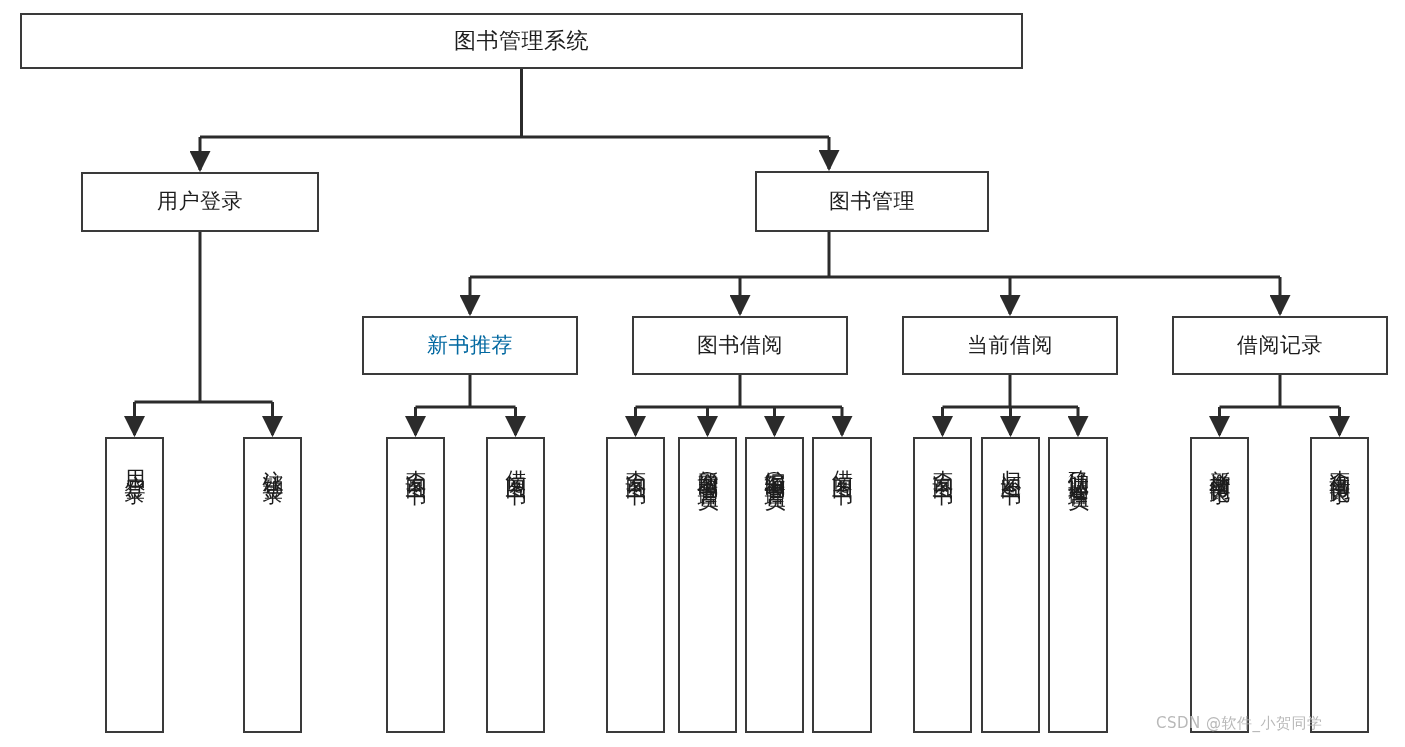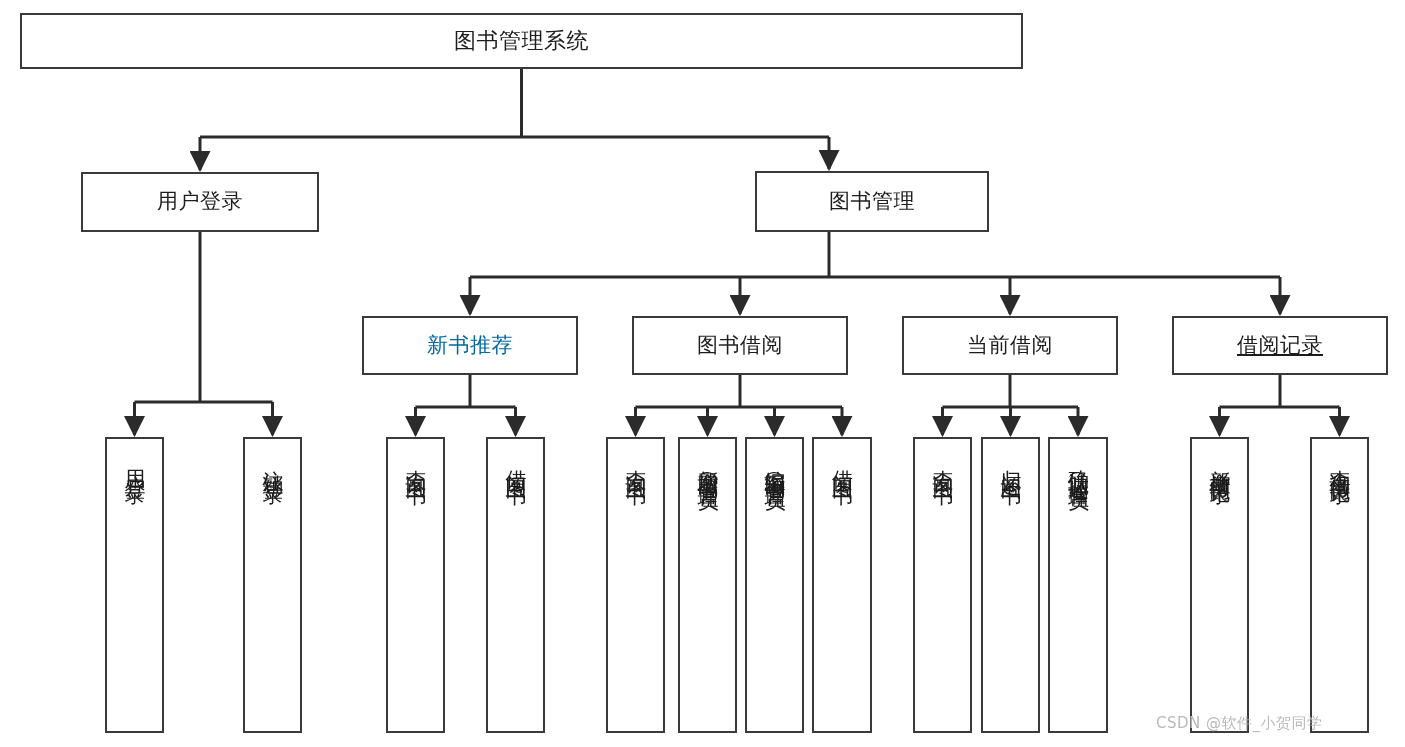--- a/index.html
+++ b/index.html
@@ -137,21 +137,21 @@
       <div class="node h" style="left: 362px; top: 316px; width: 216px; height: 59px; border-color: rgb(58, 58, 58);">
         <span class="label" style="color: #0369a1;">新书推荐</span>
       </div>
       <div class="node h" style="left: 632px; top: 316px; width: 216px; height: 59px; border-color: rgb(58, 58, 58);">
         <span class="label" style="color: rgb(29, 29, 29);">图书借阅</span>
       </div>
       <div class="node h" style="left: 902px; top: 316px; width: 216px; height: 59px; border-color: rgb(58, 58, 58);">
         <span class="label" style="color: rgb(29, 29, 29);">当前借阅</span>
       </div>
       <div class="node h" style="left: 1172px; top: 316px; width: 216px; height: 59px; border-color: rgb(58, 58, 58);">
-        <span class="label" style="color: rgb(29, 29, 29); text-decoration: underline;">借阅记录</span>
+        <span class="label" style="color: rgb(29, 29, 29);">借阅记录</span>
       </div>
       <div class="node v" style="left: 105px; top: 437px; width: 59px; height: 296px; border-color: rgb(58, 58, 58);">
         <span class="label" style="color: rgb(29, 29, 29);">用户登录</span>
       </div>
       <div class="node v" style="left: 243px; top: 437px; width: 59px; height: 296px; border-color: rgb(58, 58, 58);">
         <span class="label" style="color: rgb(29, 29, 29);">注销登录</span>
       </div>
       <div class="node v" style="left: 386px; top: 437px; width: 59px; height: 296px; border-color: rgb(58, 58, 58);">
         <span class="label" style="color: rgb(29, 29, 29);">查询图书</span>
       </div>

